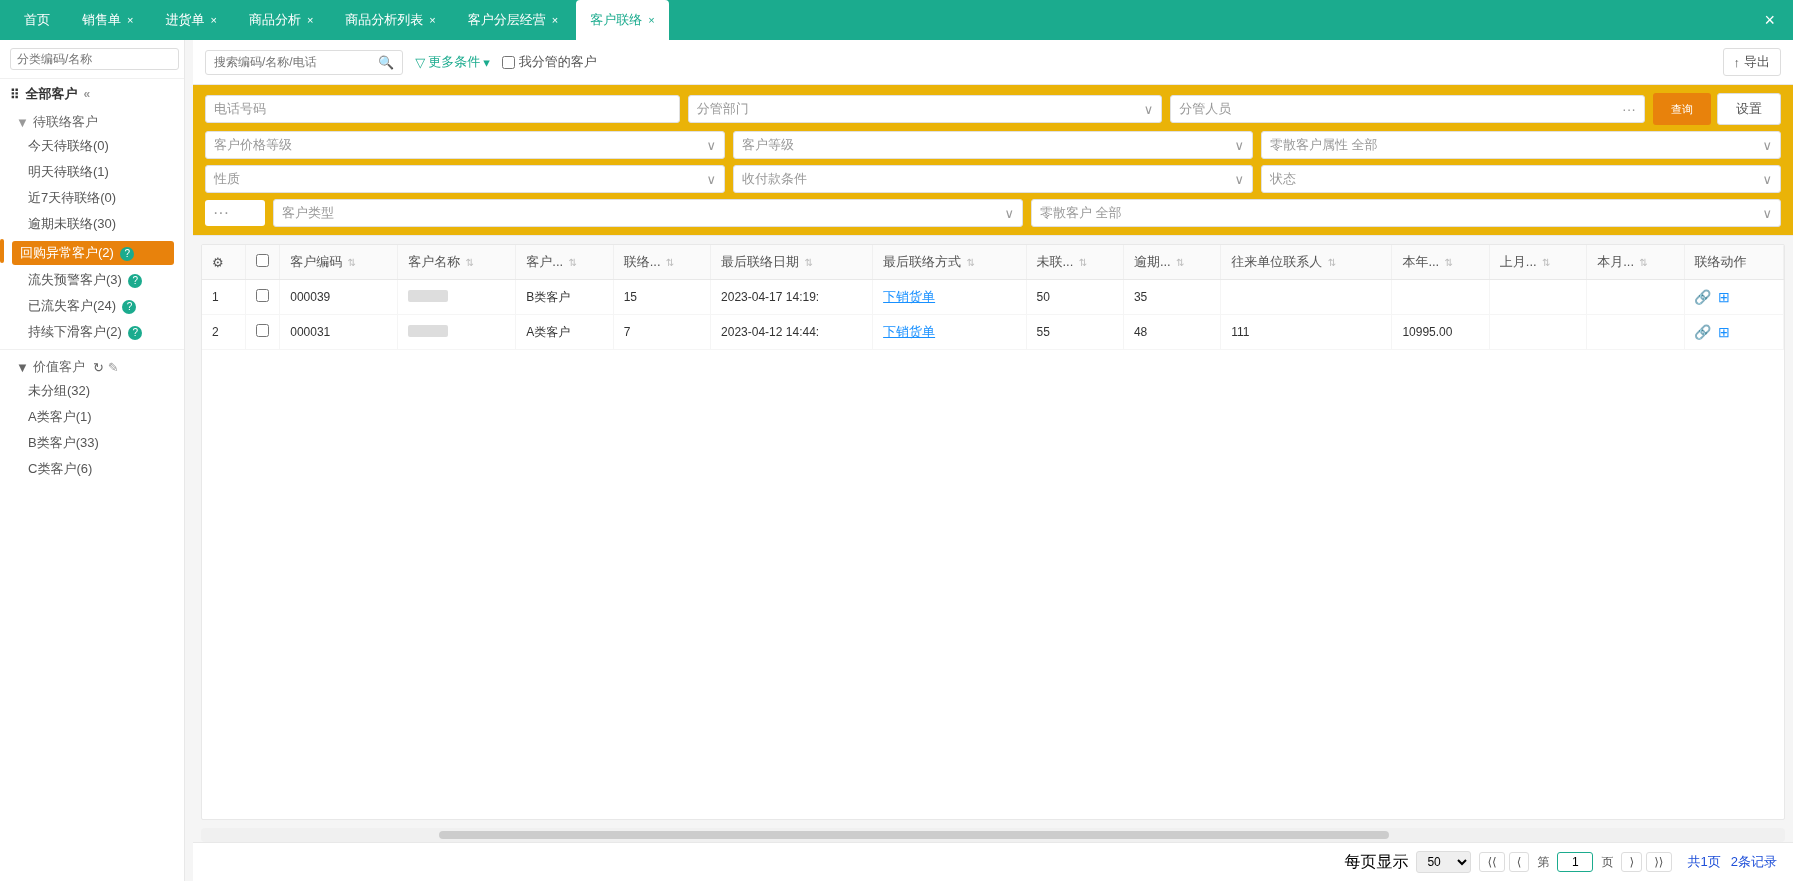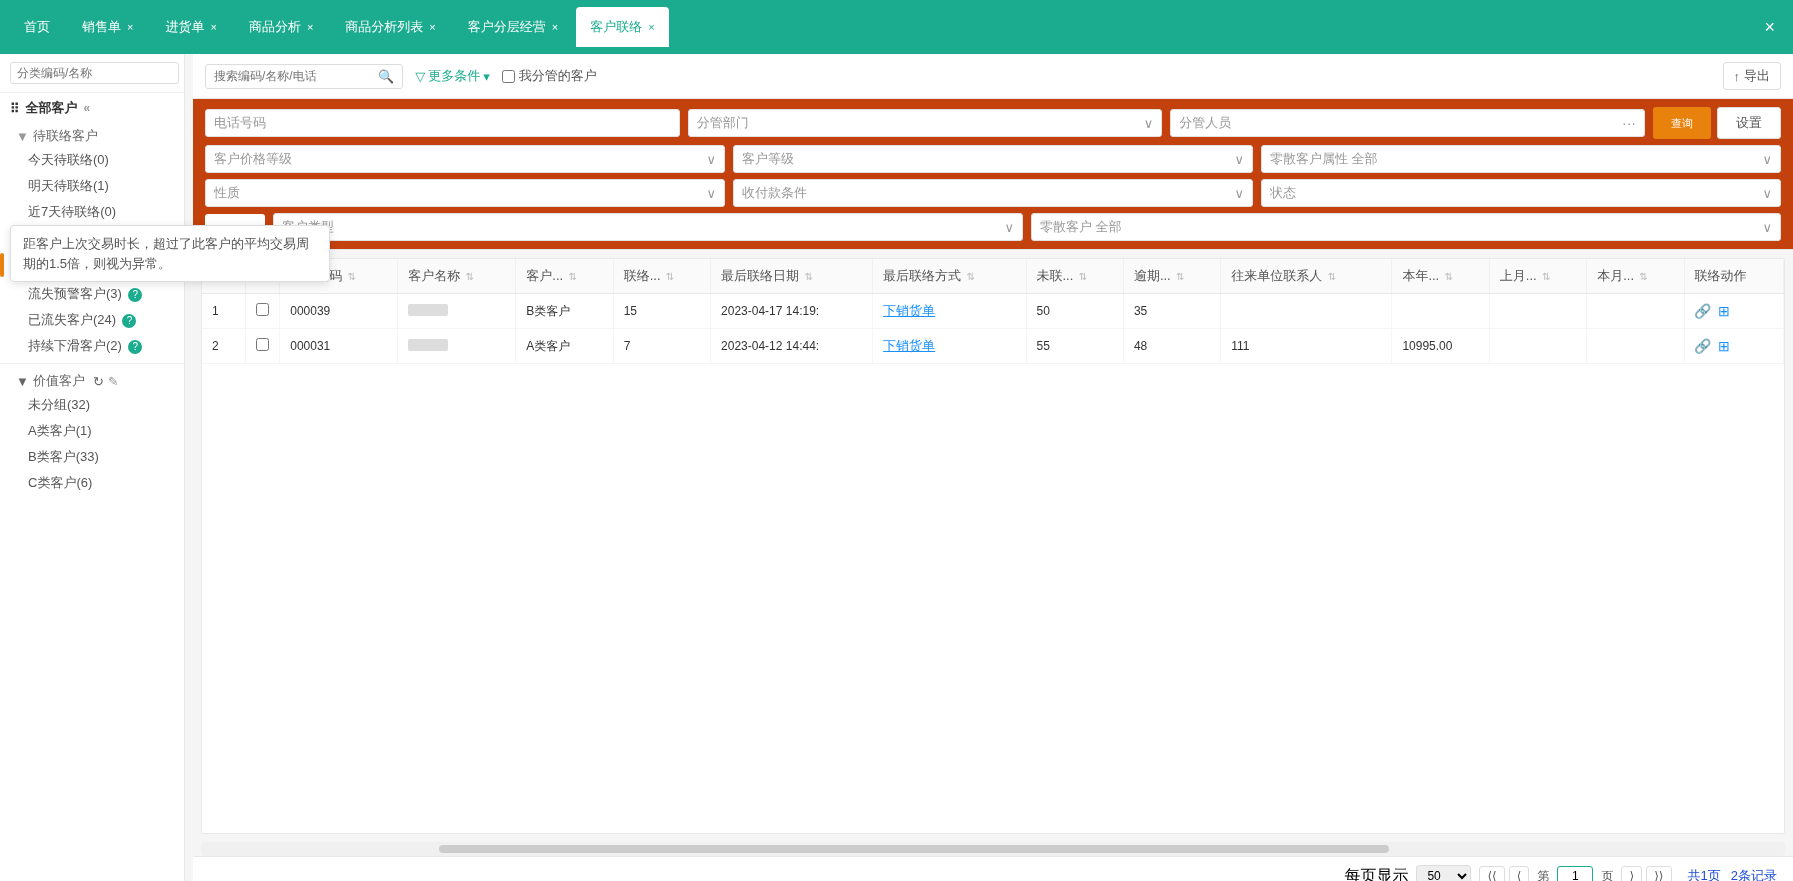--- a/index.html
+++ b/index.html
@@ -1,21 +1,21 @@
 <!DOCTYPE html>
 <html><head>
   <meta charset="utf-8">
   <style>
     * { box-sizing: border-box; margin: 0; padding: 0; font-family: 'Microsoft YaHei', Arial, sans-serif; font-size: 13px; }
     body { background: #f5f5f5; width: 1793px; min-height: 881px; overflow: hidden; }
 
     
     .top-nav {
       display: flex; align-items: center;
-      background: #1bab8e; height: 54px; padding: 0 10px;
+      background: #1bab8e; height: 40px; padding: 0 10px;
       color: #fff; gap: 4px;
     }
     .nav-tab {
       display: flex; align-items: center; height: 40px; padding: 0 14px;
       cursor: pointer; font-size: 13px; color: #fff; white-space: nowrap;
       gap: 4px; border-radius: 2px;
     }
     .nav-tab.active { background: #fff; color: #1bab8e; border-radius: 4px 4px 0 0; }
     .nav-tab .close-x { font-size: 11px; color: inherit; cursor: pointer; margin-left: 2px; }
     .nav-spacer { flex: 1; }
@@ -100,21 +100,21 @@
     .filter-checkbox { display: flex; align-items: center; gap: 4px; font-size: 12px; color: #555; }
     .filter-checkbox input { cursor: pointer; }
     .export-btn {
       margin-left: auto; display: flex; align-items: center; gap: 4px;
       color: #555; font-size: 12px; cursor: pointer; border: 1px solid #ddd;
       background: #fff; padding: 4px 10px; border-radius: 3px;
     }
 
     
     .adv-filters {
-      background: #c2410c; padding: 8px 12px;
+      background: #eab308; padding: 8px 12px;
       border-bottom: 1px solid #e8e8e8;
     }
     .filter-row {
       display: flex; align-items: center; gap: 8px; margin-bottom: 6px;
     }
     .filter-row:last-child { margin-bottom: 0; }
     .filter-field {
       display: flex; align-items: center; flex: 1;
       border: 1px solid #e0e0e0; border-radius: 3px; padding: 4px 8px;
       font-size: 12px; color: #555; background: #fff; gap: 4px;
@@ -295,23 +295,20 @@
       <span>A类客户(1)</span>
     </div>
     <div class="sidebar-item">
       <span>B类客户(33)</span>
     </div>
     <div class="sidebar-item">
       <span>C类客户(6)</span>
     </div>
   </div>
 
-  <div class="tooltip-box">
-    <span>距客户上次交易时长，超过了此客户的平均交易周期的1.5倍，则视为异常。</span>
-  </div>
 
   <div class="content-area">
 
     <div class="filter-bar">
       <div class="filter-search">
         <input type="text" placeholder="搜索编码/名称/电话" style="">
         <span style="color:#1bab8e;">🔍</span>
       </div>
       <button class="filter-more-btn">
         <span>▽</span>

